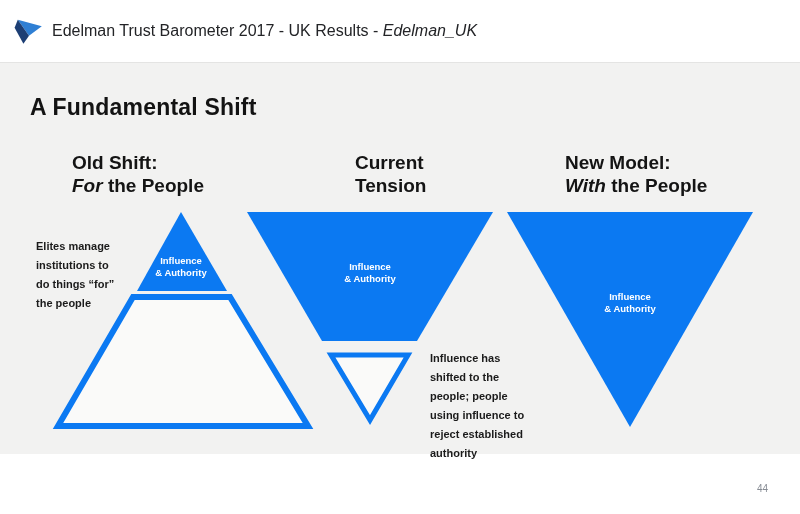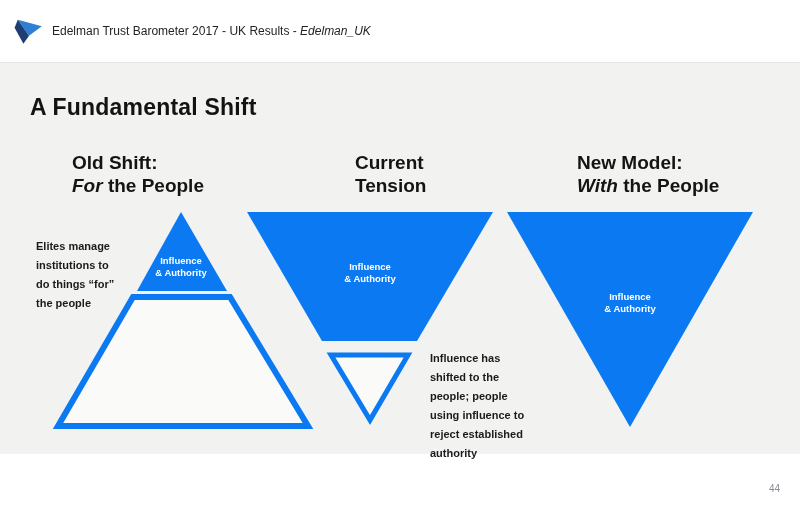--- a/index.html
+++ b/index.html
@@ -5,56 +5,56 @@
   html,body { margin:0; padding:0; background:#ffffff; }
   .page {
     position:relative; width:800px; height:514px; overflow:hidden;
     background:#ffffff; font-family:"Liberation Sans", sans-serif;
   }
   .header {
     position:absolute; top:0; left:0; width:800px; height:62px;
     background:#ffffff; display:flex; align-items:center;
   }
   .logo { width:32px; height:36px; margin-left:13px; flex:0 0 auto; }
-  .header-title { margin-left:7px; font-size:12px; color:#232427; white-space:nowrap; }
+  .header-title { margin-left:7px; font-size:16px; color:#232427; white-space:nowrap; }
   .header-title .it { font-style:italic; }
   .slide {
     position:absolute; top:62px; left:0; width:800px; height:391px;
     background:#f2f2f1; border-top:1px solid #e4e4e3;
   }
   .shapes { position:absolute; top:0; left:0; width:800px; height:514px; pointer-events:none; }
   .slide-title {
     position:absolute; left:30px; top:94px; font-size:23px; font-weight:bold;
     color:#131313; letter-spacing:0.2px;text-align:center;
   }
   .col-heading {
     position:absolute; top:151px; font-size:19px; font-weight:bold;
     line-height:23px; color:#141414;
   }
   .col-heading .it { font-style:italic; }
   #heading-old { left:72px; }
   #heading-current { left:320px;margin-left:35px; }
-  #heading-new { left:565px;margin-left:12px; }
+  #heading-new { left:565px; }
   .annotation {
     position:absolute; font-size:11px; font-weight:bold; line-height:19px;
     color:#1b1b1b; white-space:pre-line;
   }
   #annotation-old { left:36px; top:237px; }
   #annotation-current { left:430px; top:349px; }
   #annotation-new { left:685px; top:357px; }
   #annotation-new .it { font-style:italic; }
   .tri-label {
     position:absolute; width:140px; text-align:center; font-size:9.5px;
     font-weight:bold; line-height:11.5px; color:#ffffff; white-space:pre-line;
   }
   #label-old { left:111px; top:255px; }
   #label-current { left:300px; top:261px; }
   #label-new { left:560px; top:291px; }
   .pagenum {
-    position:absolute; right:20px; top:483px; font-size:10px; color:#868b93;
+    position:absolute; right:32px; top:483px; font-size:10px; color:#868b93;
   }
 </style>
 </head>
 <body>
 
 <div class="page">
 
   <div class="header">
     <svg class="logo" viewBox="0 0 40 40" aria-hidden="true">
       <polygon points="6,6 36,14 20,26" fill="#2f7fd4"></polygon>

